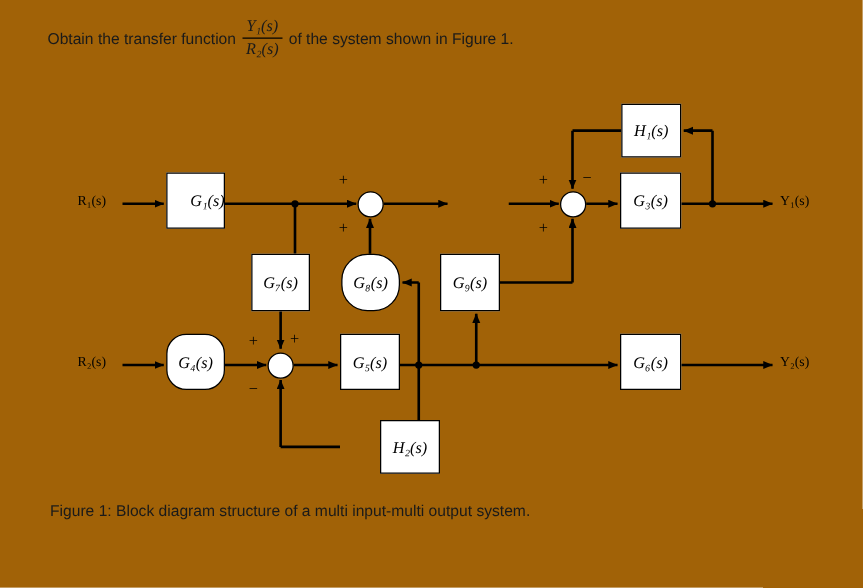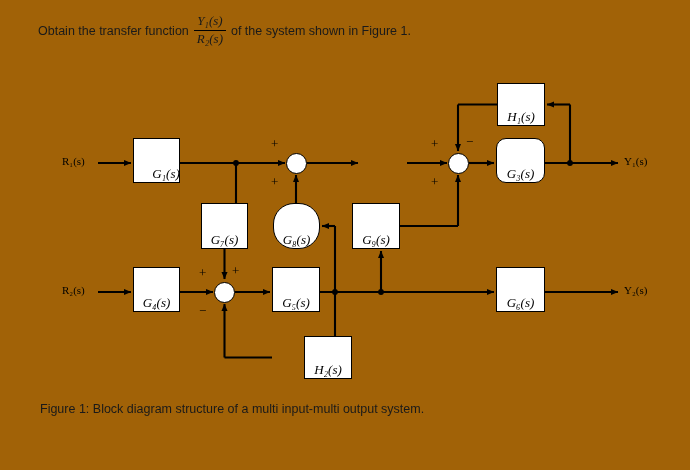--- a/index.html
+++ b/index.html
@@ -86,21 +86,21 @@
     height: 340px;
   }
 
   
   .block {
     position: absolute;
     border: 1.6px solid #000;
     background: #ffffff;
     box-sizing: border-box;
     display: flex;
-    align-items: flex-end;
+    align-items: center;
     justify-content: center;
     font-family: "Liberation Serif", serif;
     font-style: italic;
     font-size: 13px;
     color: #000;
     z-index: 3;
   }
 
   
   .sumnode {
@@ -207,24 +207,24 @@
 
         <line x1="381" y1="237" x2="381" y2="196" marker-end="url(#ah)"></line>
         <circle cx="381" cy="237" r="2.9" fill="#000" stroke="none"></circle>
 
       </g>
     </svg>
 
     <div class="block" style="left:133px;top:83px;width:47px;height:45px;padding-left:19px;">
       <span>G₁(s)</span>
     </div>
-    <div class="block" style="left:496px;top:83px;width:49px;height:45px;border-radius:10px;">
+    <div class="block" style="left:496px;top:83px;width:49px;height:45px;">
       <span>G₃(s)</span>
     </div>
-    <div class="block" style="left:133px;top:212px;width:47px;height:45px;">
+    <div class="block" style="left:133px;top:212px;width:47px;height:45px;border-radius:16px;">
       <span>G₄(s)</span>
     </div>
     <div class="block" style="left:272px;top:212px;width:48px;height:45px;">
       <span>G₅(s)</span>
     </div>
     <div class="block" style="left:496px;top:212px;width:49px;height:45px;">
       <span>G₆(s)</span>
     </div>
     <div class="block" style="left:201px;top:148px;width:47px;height:46px;">
       <span>G₇(s)</span>

